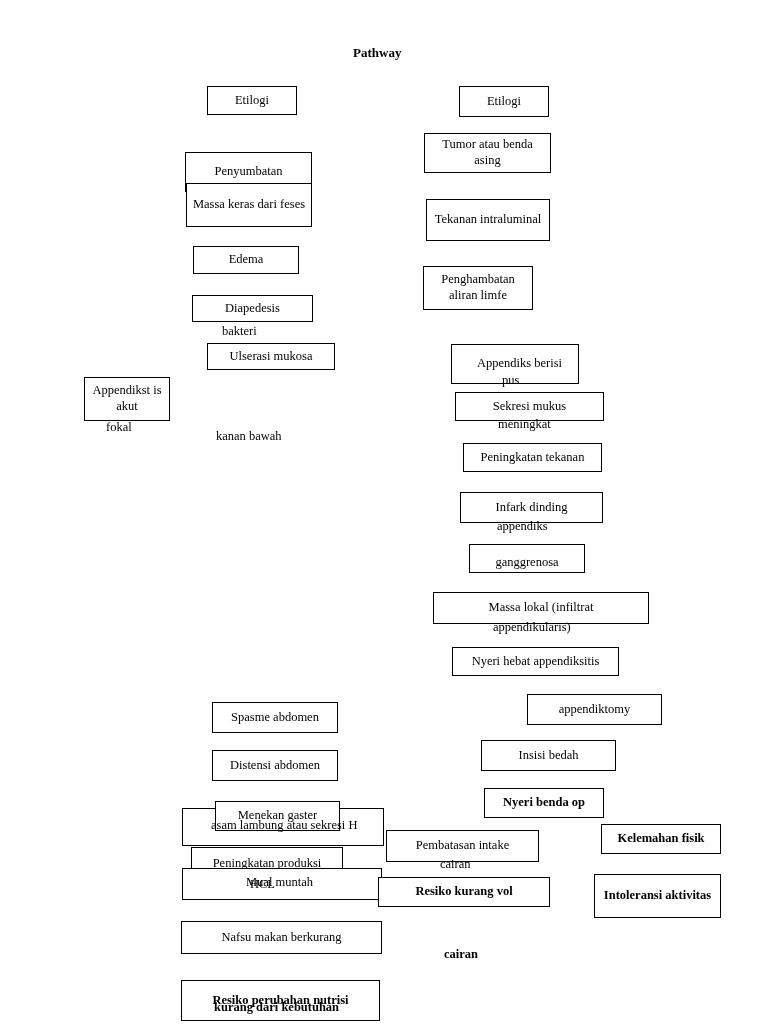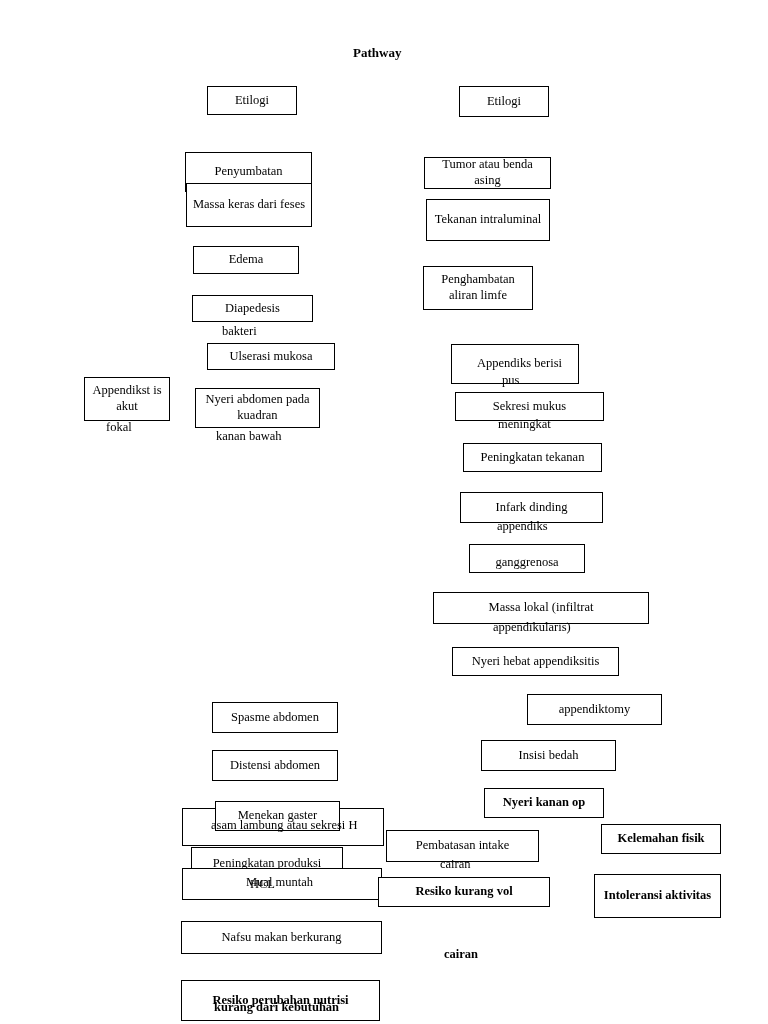--- a/index.html
+++ b/index.html
@@ -65,21 +65,21 @@
   <div class="title" style="left: 353px; top: 45px;">Pathway</div>
 <div class="node" style="left: 207px; top: 86px; width: 90px; height: 29px;">
       <span>Etilogi</span>
     </div>
     <div class="node" style="left: 459px; top: 86px; width: 90px; height: 31px;">
       <span>Etilogi</span>
     </div>
     <div class="node" style="left: 185px; top: 152px; width: 127px; height: 40px;">
       <span>Penyumbatan</span>
     </div>
-    <div class="node" style="left: 424px; top: 133px; width: 127px; height: 32px; margin-top: 24px;">
+    <div class="node" style="left: 424px; top: 133px; width: 127px; height: 40px;">
       <span>Tumor atau benda asing</span>
     </div>
     <div class="node" style="left: 426px; top: 199px; width: 124px; height: 42px;">
       <span>Tekanan intraluminal</span>
     </div>
     <div class="node" style="left: 186px; top: 183px; width: 126px; height: 44px;">
       <span>Massa keras dari feses</span>
     </div>
     <div class="node" style="left: 193px; top: 246px; width: 106px; height: 28px;">
       <span>Edema</span>
@@ -91,23 +91,20 @@
       <span>Diapedesis</span>
     </div>
     <div class="node" style="left: 207px; top: 343px; width: 128px; height: 27px;">
       <span>Ulserasi mukosa</span>
     </div>
     <div class="node" style="left: 451px; top: 344px; width: 128px; height: 40px; padding-left: 12px;">
       <span>Appendiks berisi</span>
     </div>
     <div class="node" style="left: 84px; top: 377px; width: 86px; height: 44px;">
       <span>Appendikst is akut</span>
-    </div>
-    <div class="node" style="left: 195px; top: 388px; width: 125px; height: 40px;">
-      <span>Nyeri abdomen pada kuadran</span>
     </div>
     <div class="node" style="left: 455px; top: 392px; width: 149px; height: 29px;">
       <span>Sekresi mukus</span>
     </div>
     <div class="node" style="left: 463px; top: 443px; width: 139px; height: 29px;">
       <span>Peningkatan tekanan</span>
     </div>
     <div class="node" style="left: 460px; top: 492px; width: 143px; height: 31px;">
       <span>Infark dinding</span>
     </div>
@@ -132,21 +129,21 @@
     <div class="node" style="left: 481px; top: 740px; width: 135px; height: 31px;">
       <span>Insisi bedah</span>
     </div>
     <div class="node" style="left: 182px; top: 808px; width: 202px; height: 38px;">
       <span></span>
     </div>
     <div class="node" style="left: 215px; top: 801px; width: 125px; height: 30px;">
       <span>Menekan gaster</span>
     </div>
     <div class="node bold" style="left: 484px; top: 788px; width: 120px; height: 30px;">
-      <span>Nyeri kanan op</span>
+      <span>Nyeri benda op</span>
     </div>
     <div class="node bold" style="left: 601px; top: 824px; width: 120px; height: 30px;">
       <span>Kelemahan fisik</span>
     </div>
     <div class="node" style="left: 386px; top: 830px; width: 153px; height: 32px;">
       <span>Pembatasan intake</span>
     </div>
     <div class="node" style="left: 191px; top: 847px; width: 152px; height: 33px;">
       <span>Peningkatan produksi</span>
     </div>

